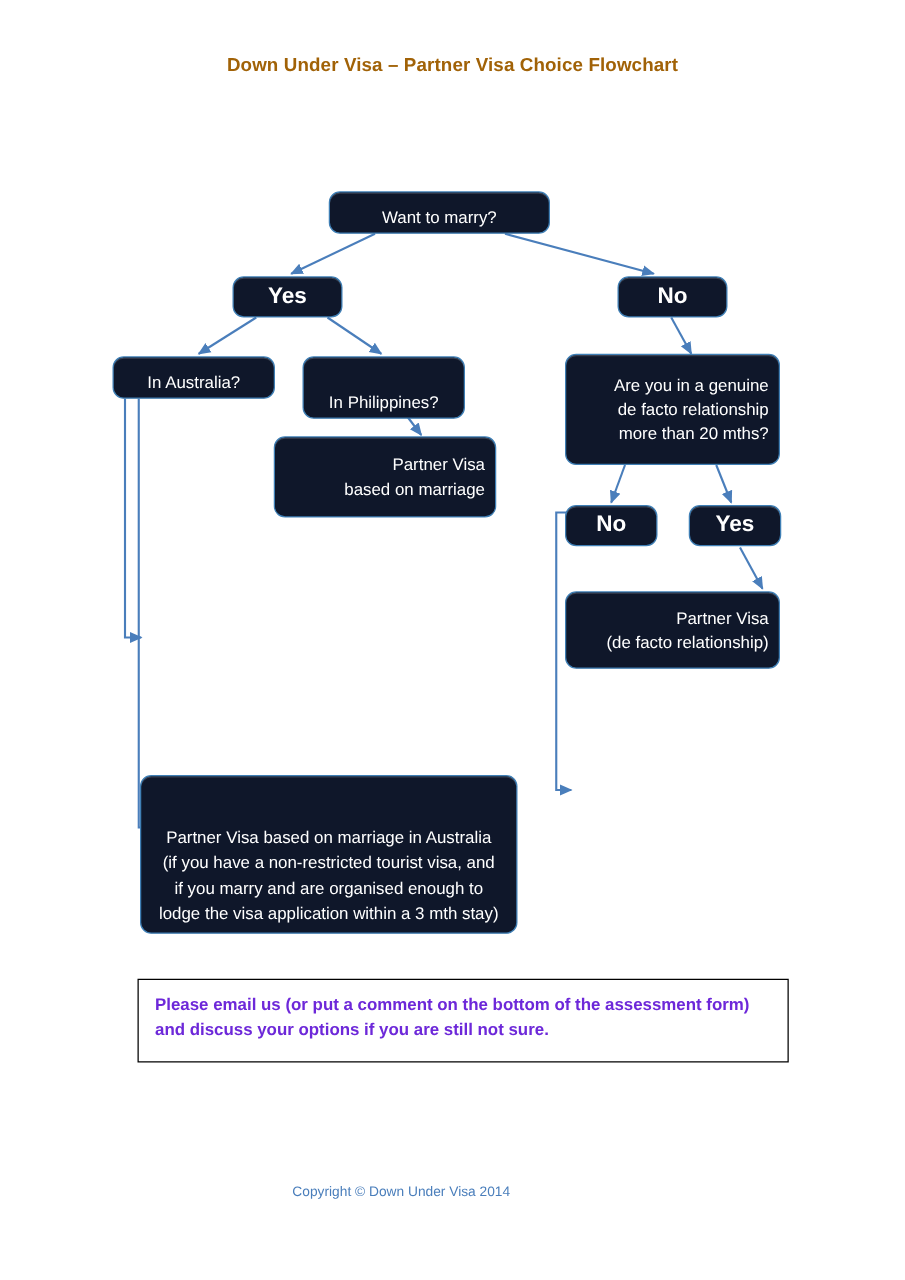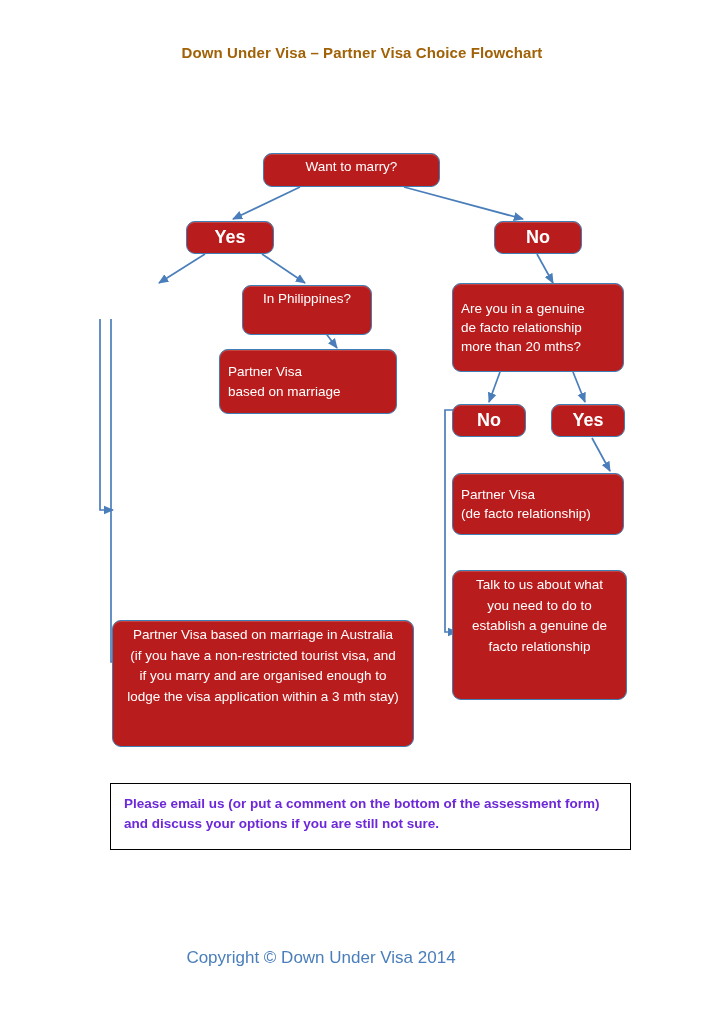--- a/index.html
+++ b/index.html
@@ -31,26 +31,26 @@
   #flow-svg {
     position: absolute;
     left: 0;
     top: 0;
     width: 724px;
     height: 1024px;
   }
   .node {
     position: absolute;
     box-sizing: border-box;
-    background: #b91c1c;
+    background: #0f172a;
     border: 1px solid #3f7fb5;
     border-radius: 9px;
     color: #ffffff;
     display: flex;
-    align-items: flex-start;
+    align-items: flex-end;
     justify-content: center;
     text-align: center;
     font-size: 13.5px;
     line-height: 1.42;
     padding: 3px 8px;
     box-shadow: inset 0 1px 0 rgba(255,255,255,0.18);
   }
   .node.small { font-size: 18px; font-weight: bold; }
   .node.para { font-size: 13.5px; line-height: 1.52; }
   #callout {
@@ -68,21 +68,21 @@
     font-size: 13.5px;
     line-height: 1.5;
   }
   #footer {
     position: absolute;
     left: 0;
     top: 948px;
     width: 642px;
     text-align: center;
     color: #4a7ebb;
-    font-size: 17px;
+    font-size: 11px;
   }
 </style>
 </head>
 <body>
 
 <div id="page">
 
   <div id="doc-title">Down Under Visa – Partner Visa Choice Flowchart</div>
 
   <svg id="flow-svg" viewBox="0 0 724 1024">
@@ -112,20 +112,23 @@
   </div>
 
   <div class="node small" style="left:186px; top:221px; width:88px; height:33px;">
     <span>Yes</span>
   </div>
 
   <div class="node small" style="left:494px; top:221px; width:88px; height:33px;">
     <span>No</span>
   </div>
 
+  <div class="node" style="left:90px; top:285px; width:130px; height:34px;">
+    <span>In Australia?</span>
+  </div>
 
   <div class="node" style="left:242px; top:285px; width:130px; height:50px;">
     <span>In Philippines?</span>
   </div>
 
   <div class="node" style="left:219px; top:349px; width:178px; height:65px; flex-direction:column;">
     <span>Partner Visa</span>
     <span>based on marriage</span>
   </div>
 
@@ -146,23 +149,20 @@
   <div class="node" style="left:452px; top:473px; width:172px; height:62px; flex-direction:column;">
     <span>Partner Visa</span>
     <span>(de facto relationship)</span>
   </div>
 
 
   <div class="node para" style="left:112px; top:620px; width:302px; height:127px; padding:4px 14px;">
     <span>Partner Visa based on marriage in Australia (if you have a non-restricted tourist visa, and if you marry and are organised enough to lodge the visa application within a 3 mth stay)</span>
   </div>
 
-  <div class="node para" style="left:452px; top:570px; width:175px; height:130px; padding:4px 12px;">
-    <span>Talk to us about what you need to do to establish a genuine de facto relationship</span>
-  </div>
 
   <div id="callout">
     <span>Please email us (or put a comment on the bottom of the assessment form) and discuss your options if you are still not sure.</span>
   </div>
 
   <div id="footer">Copyright © Down Under Visa 2014</div>
 
 </div>
 
 </body></html>

